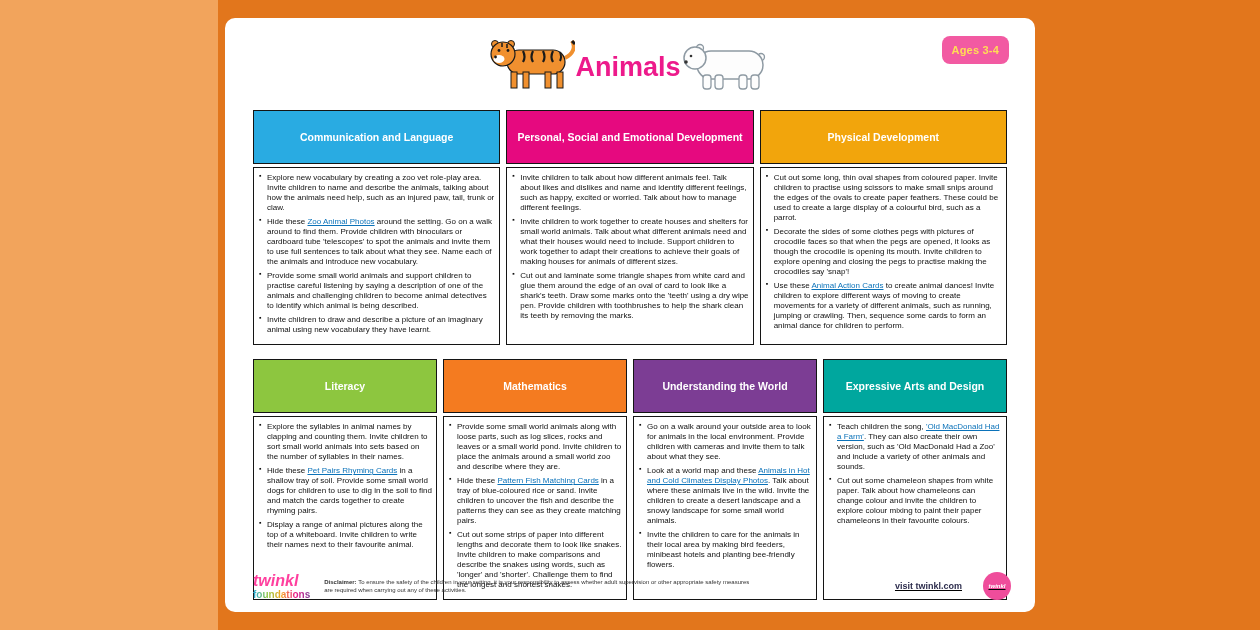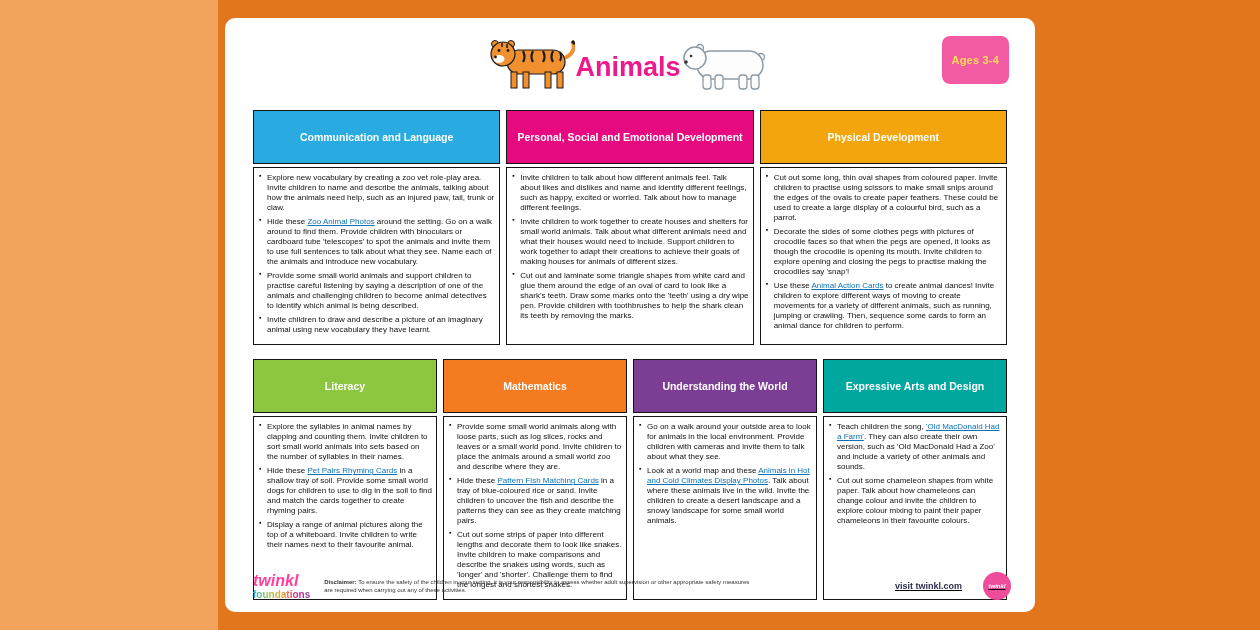--- a/index.html
+++ b/index.html
@@ -8,21 +8,21 @@
     font-family:"Liberation Sans", sans-serif;
     position:relative;
     background:linear-gradient(90deg,#f2a45c 0,#f2a45c 218px,#e2761c 218px,#e2761c 100%);
   }
   .page {
     position:absolute; left:225px; top:18px; width:810px; height:594px;
     background:#ffffff; border-radius:10px; padding:14px 28px 10px 28px; overflow:hidden;
   }
   .ages-badge {
     position:absolute; top:18px; right:26px; background:#f25aa2; color:#ffdd55;
-    font-weight:bold; font-size:11px; padding:18px 10px; border-radius:8px; letter-spacing:.2px;
+    font-weight:bold; font-size:11px; padding:8px 10px; border-radius:8px; letter-spacing:.2px;
   }
   .header-row { display:flex; justify-content:center; align-items:center; height:70px; }
   .page-title { color:#ed1a8b; font-size:27px; font-weight:bold; }
   .row { display:flex; gap:6px; align-items:stretch; }
   .row-1 { margin-top:8px; }
   .row-2 { margin-top:14px; }
   .section { flex:1; display:flex; flex-direction:column; min-width:0; }
   .section-header {
     color:#fff; font-weight:bold; font-size:10.5px; text-align:center;
     padding:20px 2px; border:1px solid #141414; margin-bottom:3px; line-height:1.15;
@@ -156,20 +156,21 @@
             <li><span>Cut out some strips of paper into different lengths and decorate them to look like snakes. Invite children to make comparisons and describe the snakes using words, such as 'longer' and 'shorter'. Challenge them to find the longest and shortest snakes.</span></li>
           </ul>
         </div>
       </div>
       <div class="section">
         <div class="section-header" style="background: rgb(124, 61, 148);">Understanding the World</div>
         <div class="section-body">
           <ul class="bullets">
             <li><span>Go on a walk around your outside area to look for animals in the local environment. Provide children with cameras and invite them to talk about what they see.</span></li>
             <li><span>Look at a world map and these </span><a href="#" class="inline-link">Animals in Hot and Cold Climates Display Photos</a><span>. Talk about where these animals live in the wild. Invite the children to create a desert landscape and a snowy landscape for some small world animals.</span></li>
+            <li><span>Invite the children to care for the animals in their local area by making bird feeders, minibeast hotels and planting bee-friendly flowers.</span></li>
           </ul>
         </div>
       </div>
       <div class="section">
         <div class="section-header" style="background: rgb(0, 167, 158);">Expressive Arts and Design</div>
         <div class="section-body">
           <ul class="bullets">
             <li><span>Teach children the song, </span><a href="#" class="inline-link">'Old MacDonald Had a Farm'</a><span>. They can also create their own version, such as 'Old MacDonald Had a Zoo' and include a variety of other animals and sounds.</span></li>
             <li><span>Cut out some chameleon shapes from white paper. Talk about how chameleons can change colour and invite the children to explore colour mixing to paint their paper chameleons in their favourite colours.</span></li>
           </ul>

